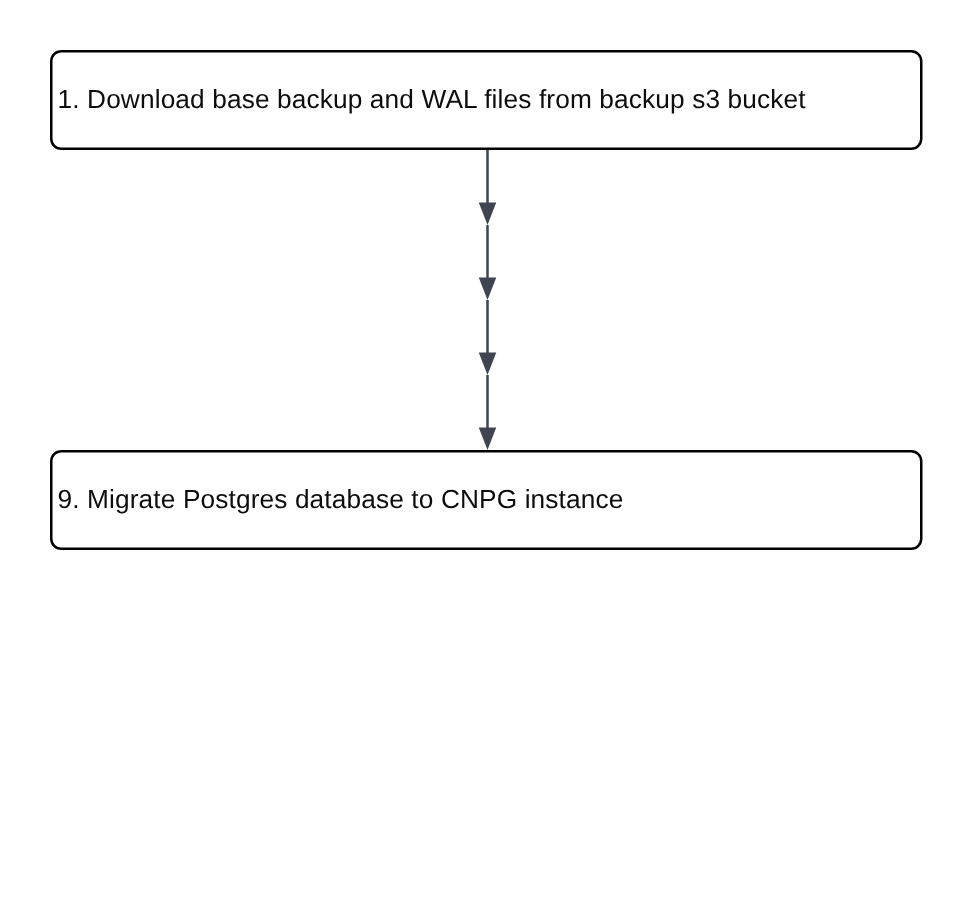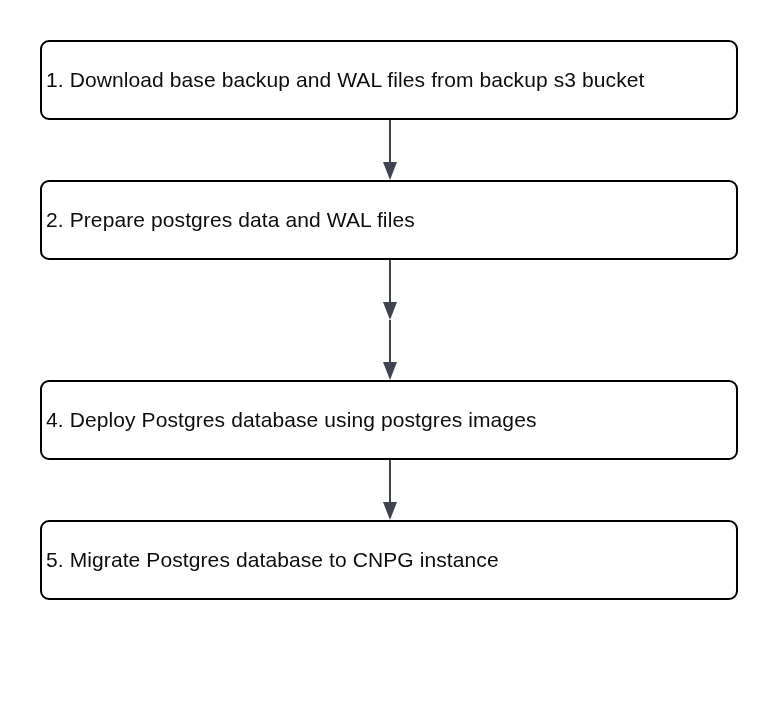--- a/index.html
+++ b/index.html
@@ -77,41 +77,35 @@
 
   <div class="node">
     <span class="node-label">1. Download base backup and WAL files from backup s3 bucket</span>
   </div>
 
   <div class="connector">
     <div class="line"></div>
     <div class="head"></div>
   </div>
 
-  <div class="node">
-    <span class="node-label">2. Prepare postgres data and WAL files</span>
+
+  <div class="connector">
+    <div class="line"></div>
+    <div class="head"></div>
   </div>
+
 
   <div class="connector">
     <div class="line"></div>
     <div class="head"></div>
   </div>
 
 
   <div class="connector">
     <div class="line"></div>
     <div class="head"></div>
   </div>
 
   <div class="node">
-    <span class="node-label">4. Deploy Postgres database using postgres images</span>
-  </div>
-
-  <div class="connector">
-    <div class="line"></div>
-    <div class="head"></div>
-  </div>
-
-  <div class="node">
-    <span class="node-label">5. Migrate Postgres database to CNPG instance</span>
+    <span class="node-label">9. Migrate Postgres database to CNPG instance</span>
   </div>
 
 </div>
 
 </body></html>

